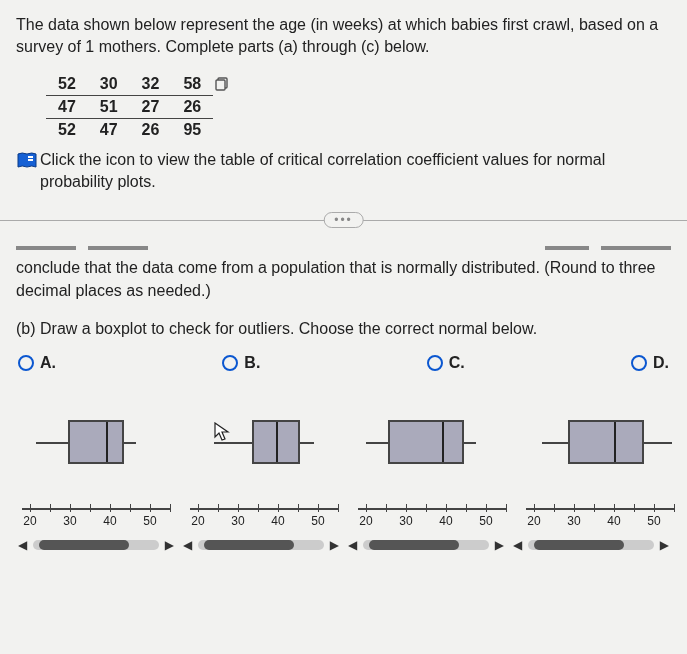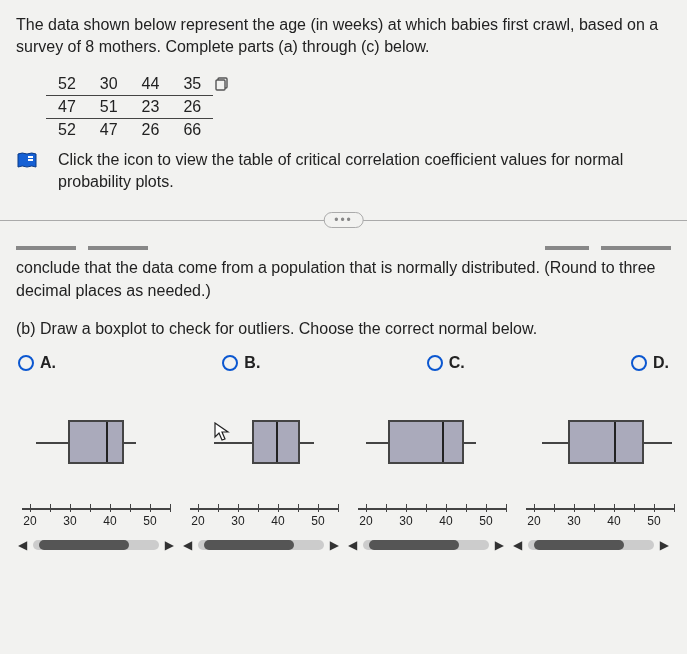--- a/index.html
+++ b/index.html
@@ -18,27 +18,28 @@
     margin-left: 30px;
     border-collapse: collapse;
     font-size: 16px;
     margin-bottom: 8px;
   }
   .data-table td {
     padding: 2px 12px;
     border-top: 1px solid #444;
     border-bottom: 1px solid #444;
     text-align: right;
+    font-weight: bold;
   }
   .data-table tr:first-child td { border-top: none; }
   .data-table tr:last-child td { border-bottom: none; }
   .copy-icon {
     display:inline-block; vertical-align:middle; margin-left:-6px;
   }
-  .link-row { display:flex; align-items:flex-start; gap:20px; line-height:1.4; margin-bottom:6px;}
+  .link-row { display:flex; align-items:flex-start; gap:2px; line-height:1.4; margin-bottom:6px;}
   .book-icon { flex:0 0 auto; margin-top:2px;}
   .sep-row {
     position: relative;
     height: 24px;
     margin: 14px -16px;
   }
   .sep-line {
     position:absolute; top:12px; left:0; right:0; height:1px; background:#aaa;
   }
   .sep-pill {
@@ -96,49 +97,49 @@
   .sb-track {
     flex:1; height:10px; margin:0 4px; background:#ccc; border-radius:5px; position:relative;
   }
   .sb-thumb {
     position:absolute; left:6px; top:0; bottom:0; width:90px; background:#555; border-radius:5px;
   }
 </style>
 </head>
 <body>
 
-<div class="question-text">The data shown below represent the age (in weeks) at which babies first crawl, based on a survey of 8 mothers. Complete parts (a) through (c) below.</div>
+<div class="question-text">The data shown below represent the age (in weeks) at which babies first crawl, based on a survey of 1 mothers. Complete parts (a) through (c) below.</div>
 
 <table class="data-table">
   <tbody>
       <tr>
     <td>52</td>
     <td>30</td>
-    <td>44</td>
+    <td>32</td>
     <td style="position:relative;">
-      <span>35</span>
+      <span>58</span>
       <span class="copy-icon" style="position:absolute; right:-18px; top:4px;">
         <svg width="16" height="14" viewBox="0 0 16 14">
               <rect x="3" y="1" width="9" height="10" rx="1" fill="none" stroke="#555" stroke-width="1.4"></rect>
               <rect x="1" y="3" width="9" height="10" rx="1" fill="#f2f2f0" stroke="#555" stroke-width="1.4"></rect>
             </svg>
       </span>
     </td>
   </tr>
   <tr>
     <td>47</td>
     <td>51</td>
-    <td>23</td>
+    <td>27</td>
     <td>26</td>
   </tr>
   <tr>
     <td>52</td>
     <td>47</td>
     <td>26</td>
-    <td>66</td>
+    <td>95</td>
   </tr>
 </tbody>
   </table>
 
 <div class="link-row">
   <span class="book-icon">
     <svg width="22" height="20" viewBox="0 0 22 20">
       <path d="M2 3 Q6 1 11 3 Q16 1 20 3 L20 16 Q16 14 11 16 Q6 14 2 16 Z" fill="#1560d4" stroke="#0b3a86" stroke-width="1"></path>
       <rect x="12" y="5" width="5" height="2" fill="#fff"></rect>
       <rect x="12" y="8" width="5" height="2" fill="#fff"></rect>

